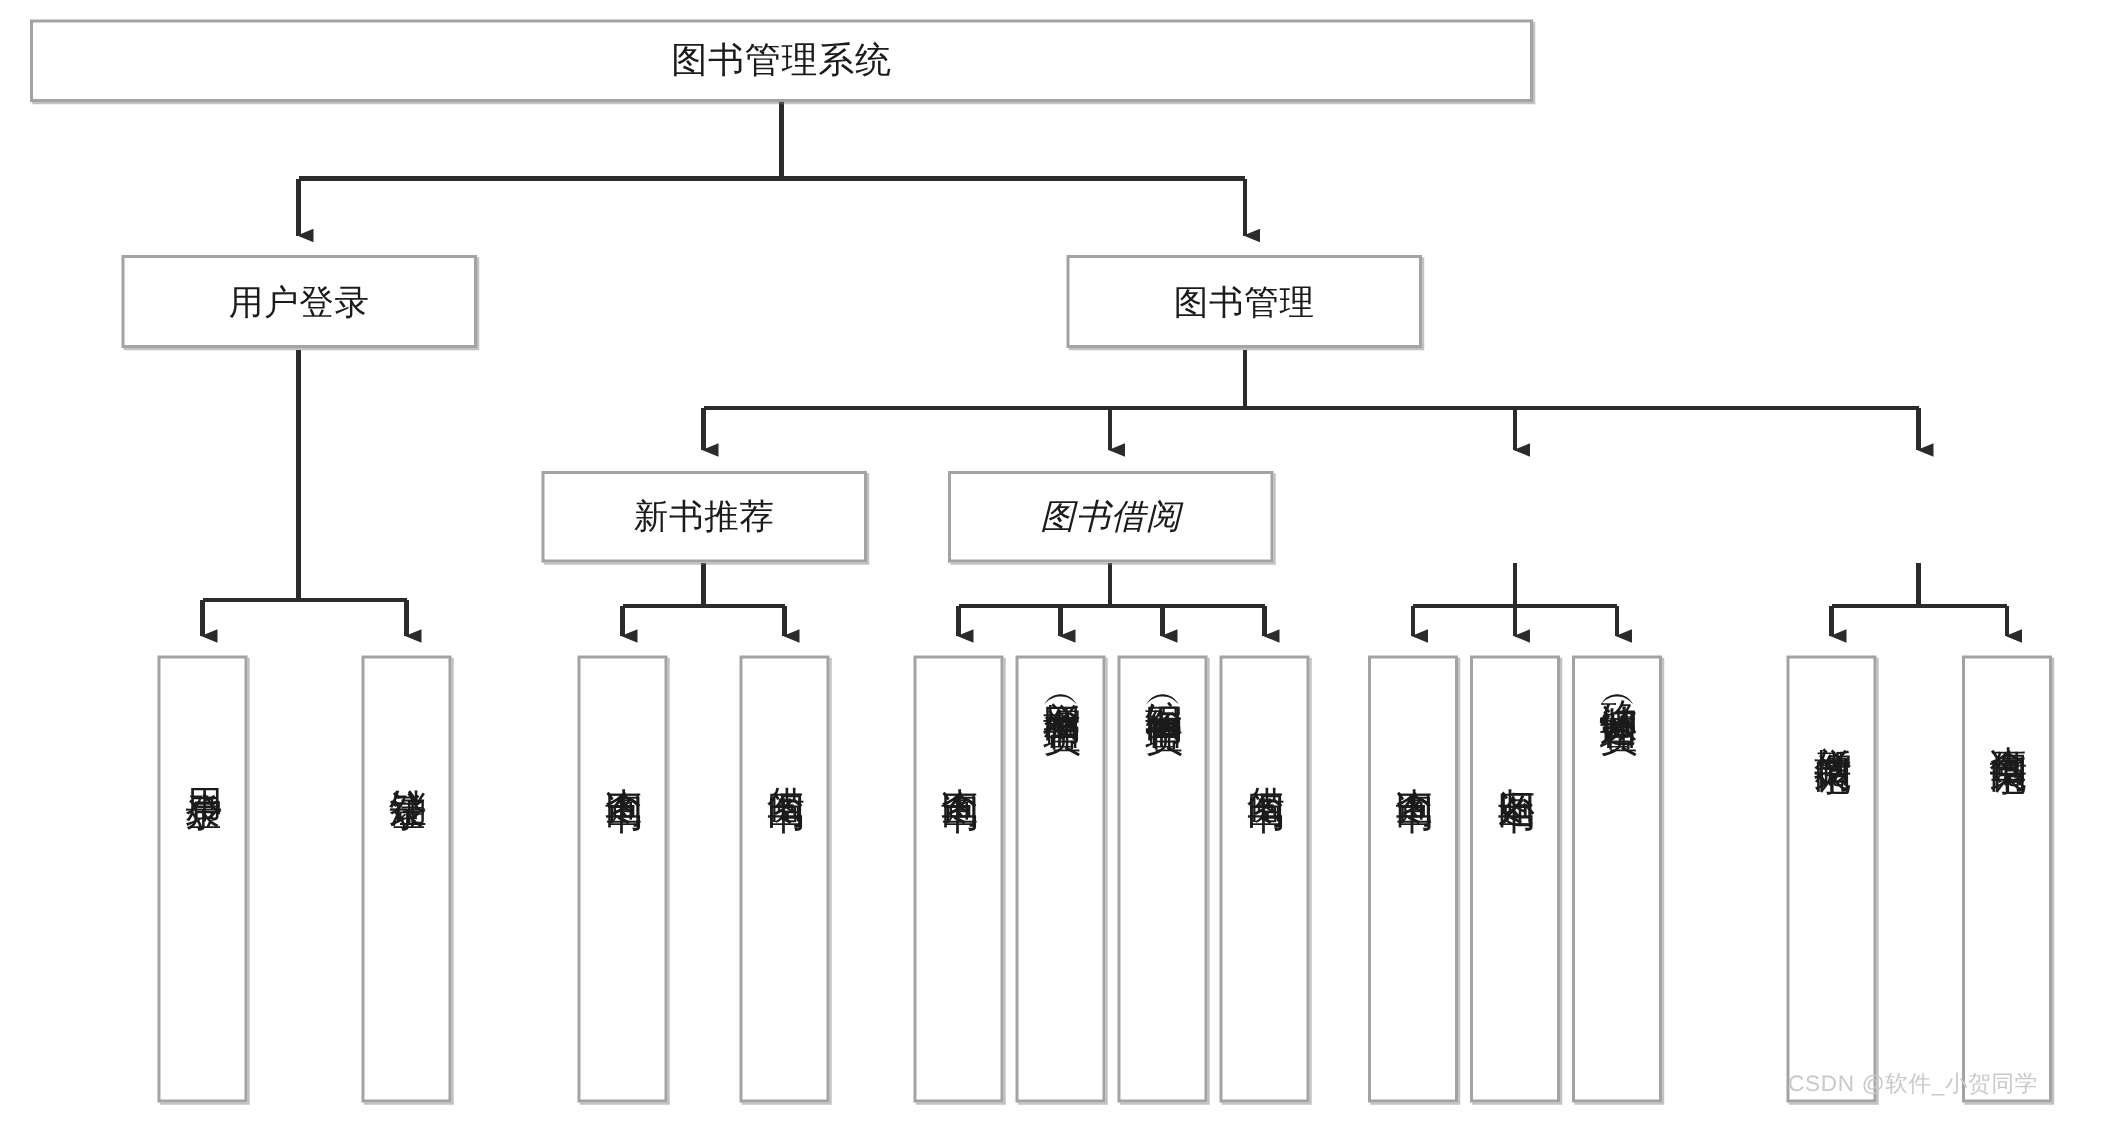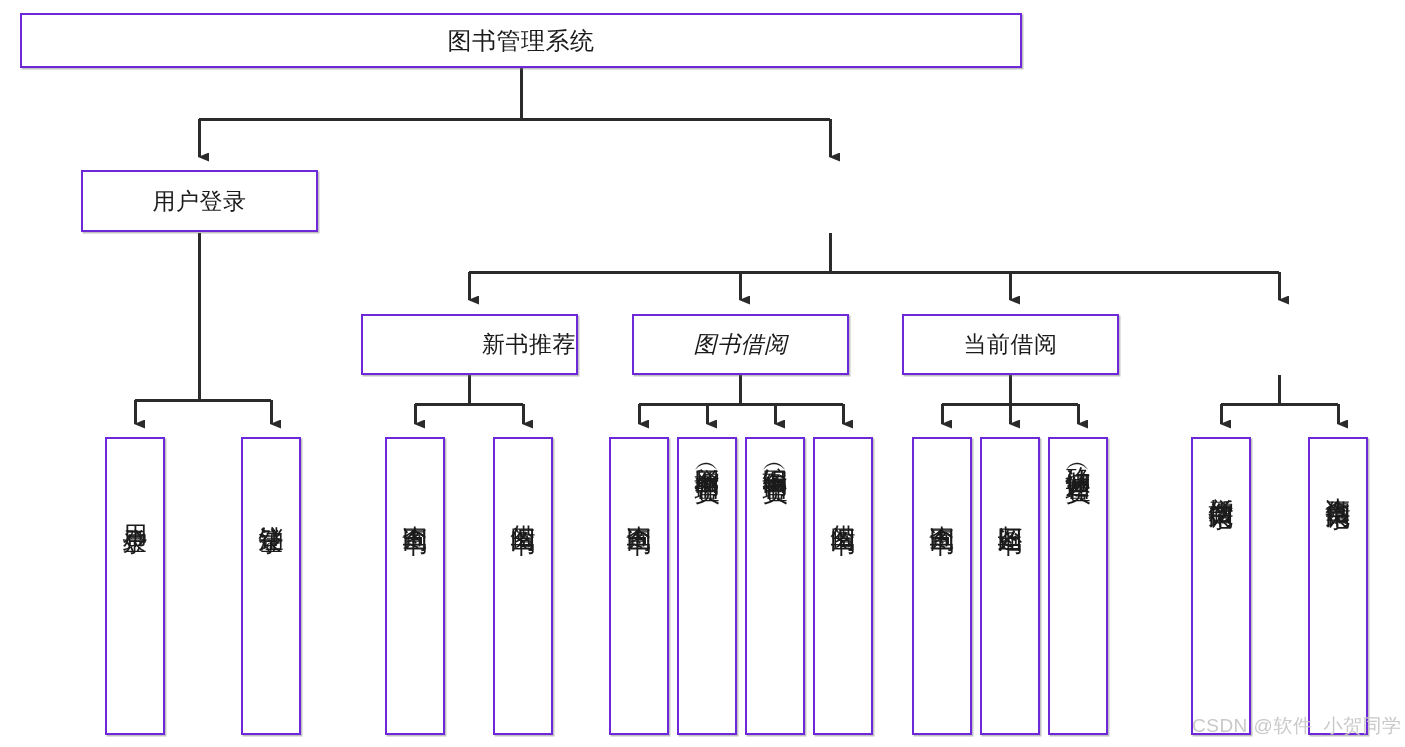--- a/index.html
+++ b/index.html
@@ -22,21 +22,21 @@
     left: 0;
     top: 0;
     width: 1405px;
     height: 747px;
     pointer-events: none;
   }
   .node {
     position: absolute;
     box-sizing: border-box;
     background: #ffffff;
-    border: 2px solid #6d28d9;
+    border: 2px solid #a3a3a3;
     box-shadow: 1.5px 1.5px 0 0 rgba(120,120,120,0.45);
     display: flex;
     align-items: center;
     justify-content: center;
     color: #1b1b1b;
   }
   .node .label {
     display: block;
     text-align: center;
     line-height: 1.05;
@@ -59,21 +59,21 @@
   .node.v .label {
     writing-mode: vertical-rl;
     text-orientation: upright;
     font-size: 25px;
     line-height: 1.0;
     letter-spacing: 2px;
     white-space: nowrap;
   }
   .watermark {
     position: absolute;
-    font-size: 19px;
+    font-size: 15px;
     color: #c9c9c9;
     white-space: nowrap;
     letter-spacing: 0.5px;
     user-select: none;
   }
 </style>
 </head>
 <body>
 
 <div id="canvas">
@@ -129,32 +129,32 @@
   </svg>
 
   <div class="node h root" style="left:20px; top:13px; width:1002px; height:55px;">
     <span class="label">图书管理系统</span>
   </div>
 
   <div class="node h" style="left:81px; top:170px; width:237px; height:62px;">
     <span class="label">用户登录</span>
   </div>
 
-
-  <div class="node h" style="left:361px; top:314px; width:217px; height:61px;justify-content:flex-end;">
+  <div class="node h" style="left:711px; top:170px; width:237px; height:62px;">
+    <span class="label">图书管理</span>
+  </div>
+
+  <div class="node h" style="left:361px; top:314px; width:217px; height:61px;">
     <span class="label">新书推荐</span>
   </div>
 
   <div class="node h" style="left:632px; top:314px; width:217px; height:61px;font-style:italic;">
     <span class="label">图书借阅</span>
   </div>
 
-  <div class="node h" style="left:902px; top:314px; width:217px; height:61px;">
-    <span class="label">当前借阅</span>
-  </div>
 
 
   <div class="node v" style="left:105px; top:437px; width:60px; height:298px; padding-top:66px;">
     <span class="label">用户登录</span>
   </div>
 
   <div class="node v" style="left:241px; top:437px; width:60px; height:298px; padding-top:66px;">
     <span class="label">注销登录</span>
   </div>
 

